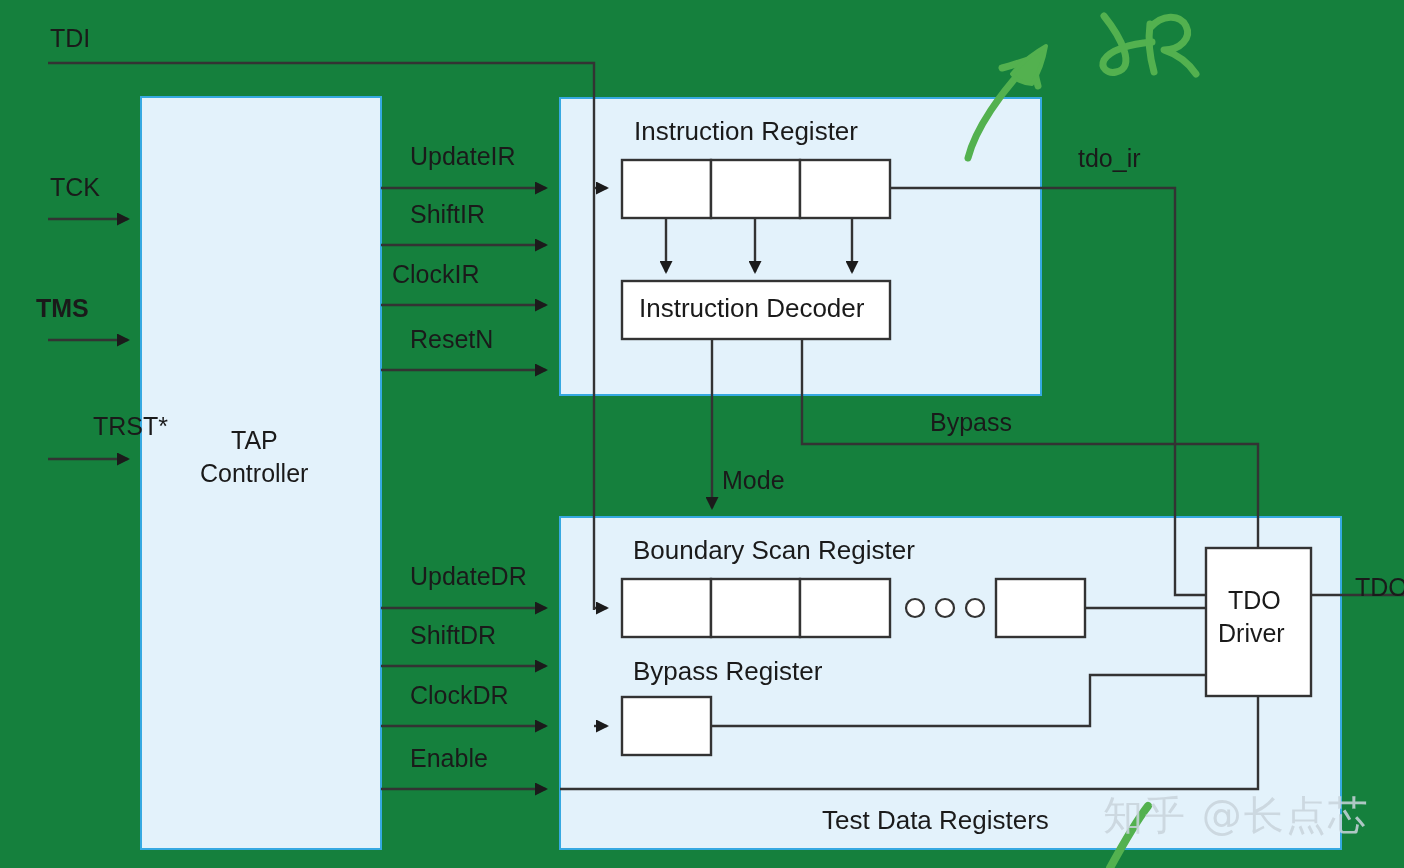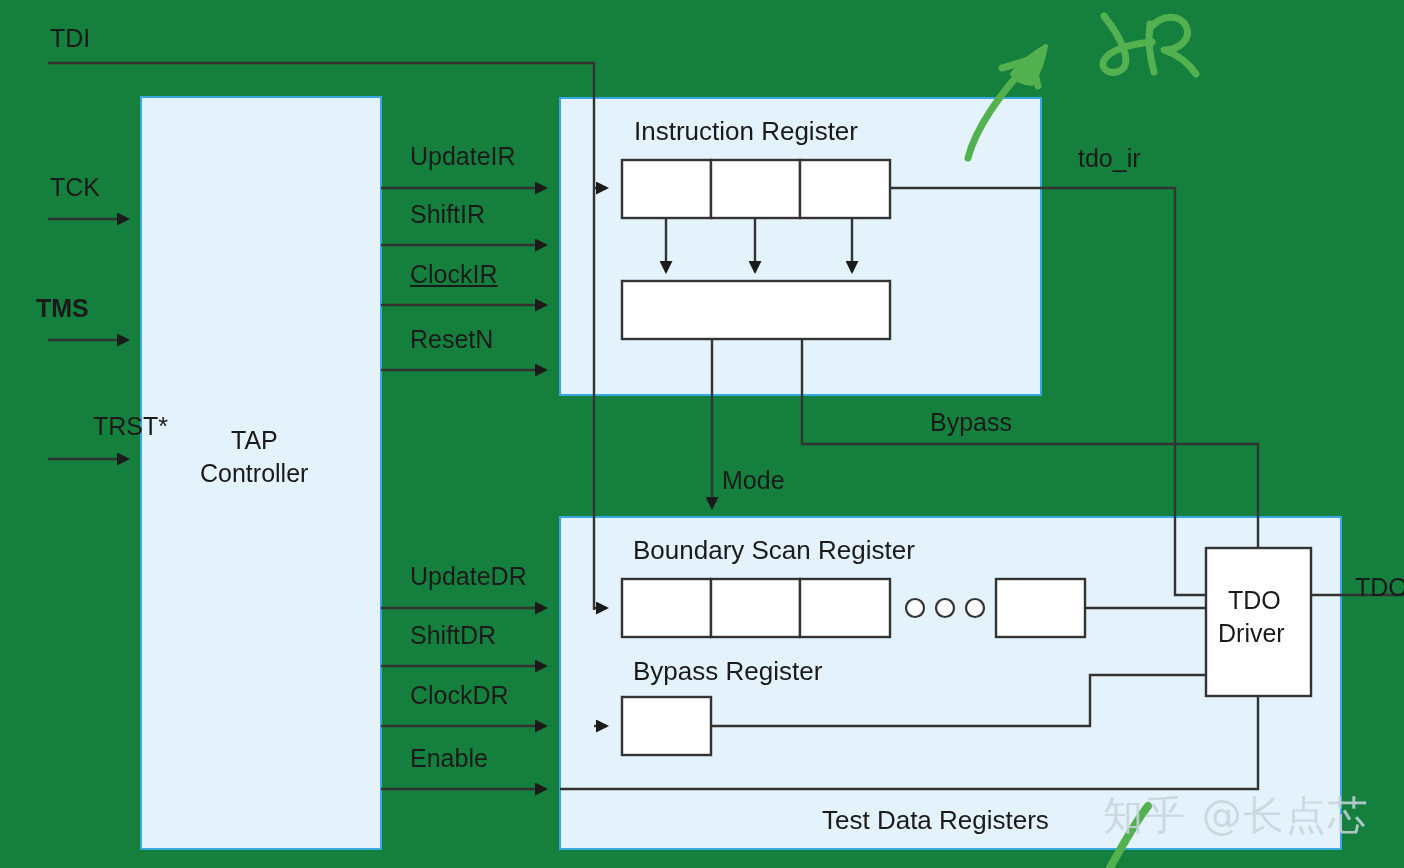--- a/index.html
+++ b/index.html
@@ -93,29 +93,30 @@
   <div class="lbl" style="left:50px;top:26px;">TDI</div>
   <div class="lbl" style="left:50px;top:175px;">TCK</div>
   <div class="lbl" style="left:36px;top:296px;font-weight:bold;">TMS</div>
   <div class="lbl" style="left:45px;top:414px;margin-left:48px;">TRST*</div>
 
   <div class="lbl" style="left:231px;top:428px;">TAP</div>
   <div class="lbl" style="left:200px;top:461px;">Controller</div>
 
   <div class="lbl" style="left:410px;top:144px;">UpdateIR</div>
   <div class="lbl" style="left:410px;top:202px;">ShiftIR</div>
-  <div class="lbl" style="left:410px;top:262px;text-decoration:underline;">ClockIR</div>
+  <div class="lbl" style="left:392px;top:262px;">ClockIR</div>
   <div class="lbl" style="left:410px;top:327px;">ResetN</div>
 
   <div class="lbl" style="left:410px;top:564px;">UpdateDR</div>
   <div class="lbl" style="left:410px;top:623px;">ShiftDR</div>
   <div class="lbl" style="left:410px;top:683px;">ClockDR</div>
   <div class="lbl" style="left:410px;top:746px;">Enable</div>
 
   <div class="lbl big" style="left:634px;top:118px;">Instruction Register</div>
+  <div class="lbl big" style="left:639px;top:295px;">Instruction Decoder</div>
 
   <div class="lbl" style="left:1078px;top:146px;">tdo_ir</div>
   <div class="lbl" style="left:930px;top:410px;">Bypass</div>
   <div class="lbl" style="left:722px;top:468px;">Mode</div>
 
   <div class="lbl big" style="left:633px;top:537px;">Boundary Scan Register</div>
   <div class="lbl big" style="left:633px;top:658px;">Bypass Register</div>
   <div class="lbl big" style="left:822px;top:807px;">Test Data Registers</div>
 
   <div class="lbl" style="left:1228px;top:588px;">TDO</div>

